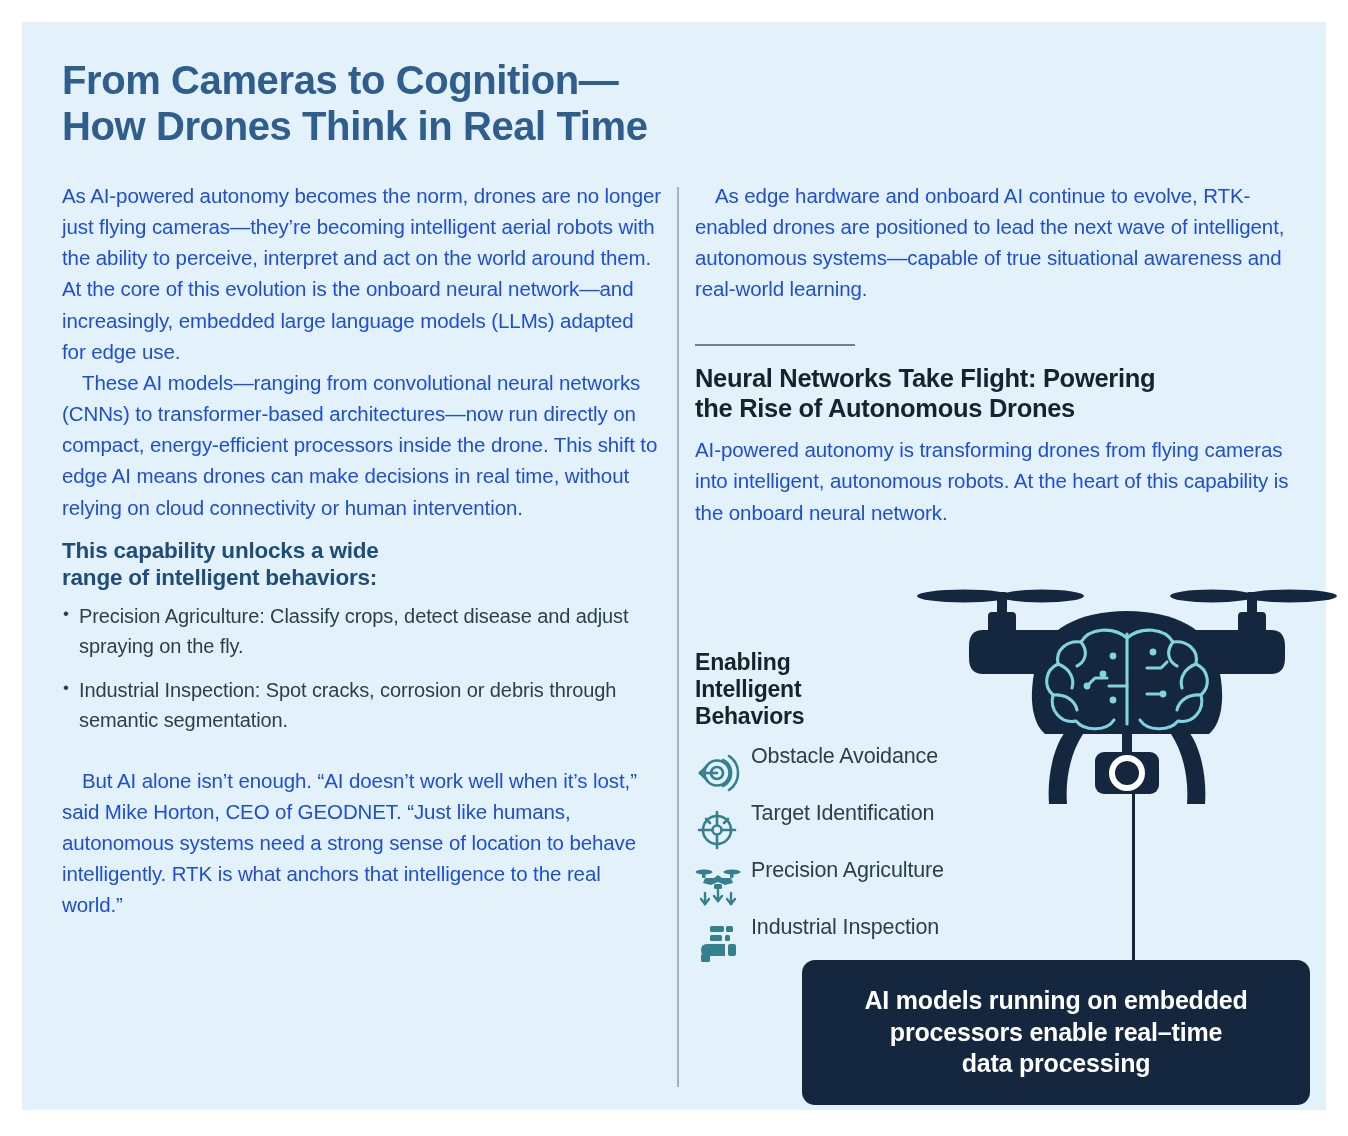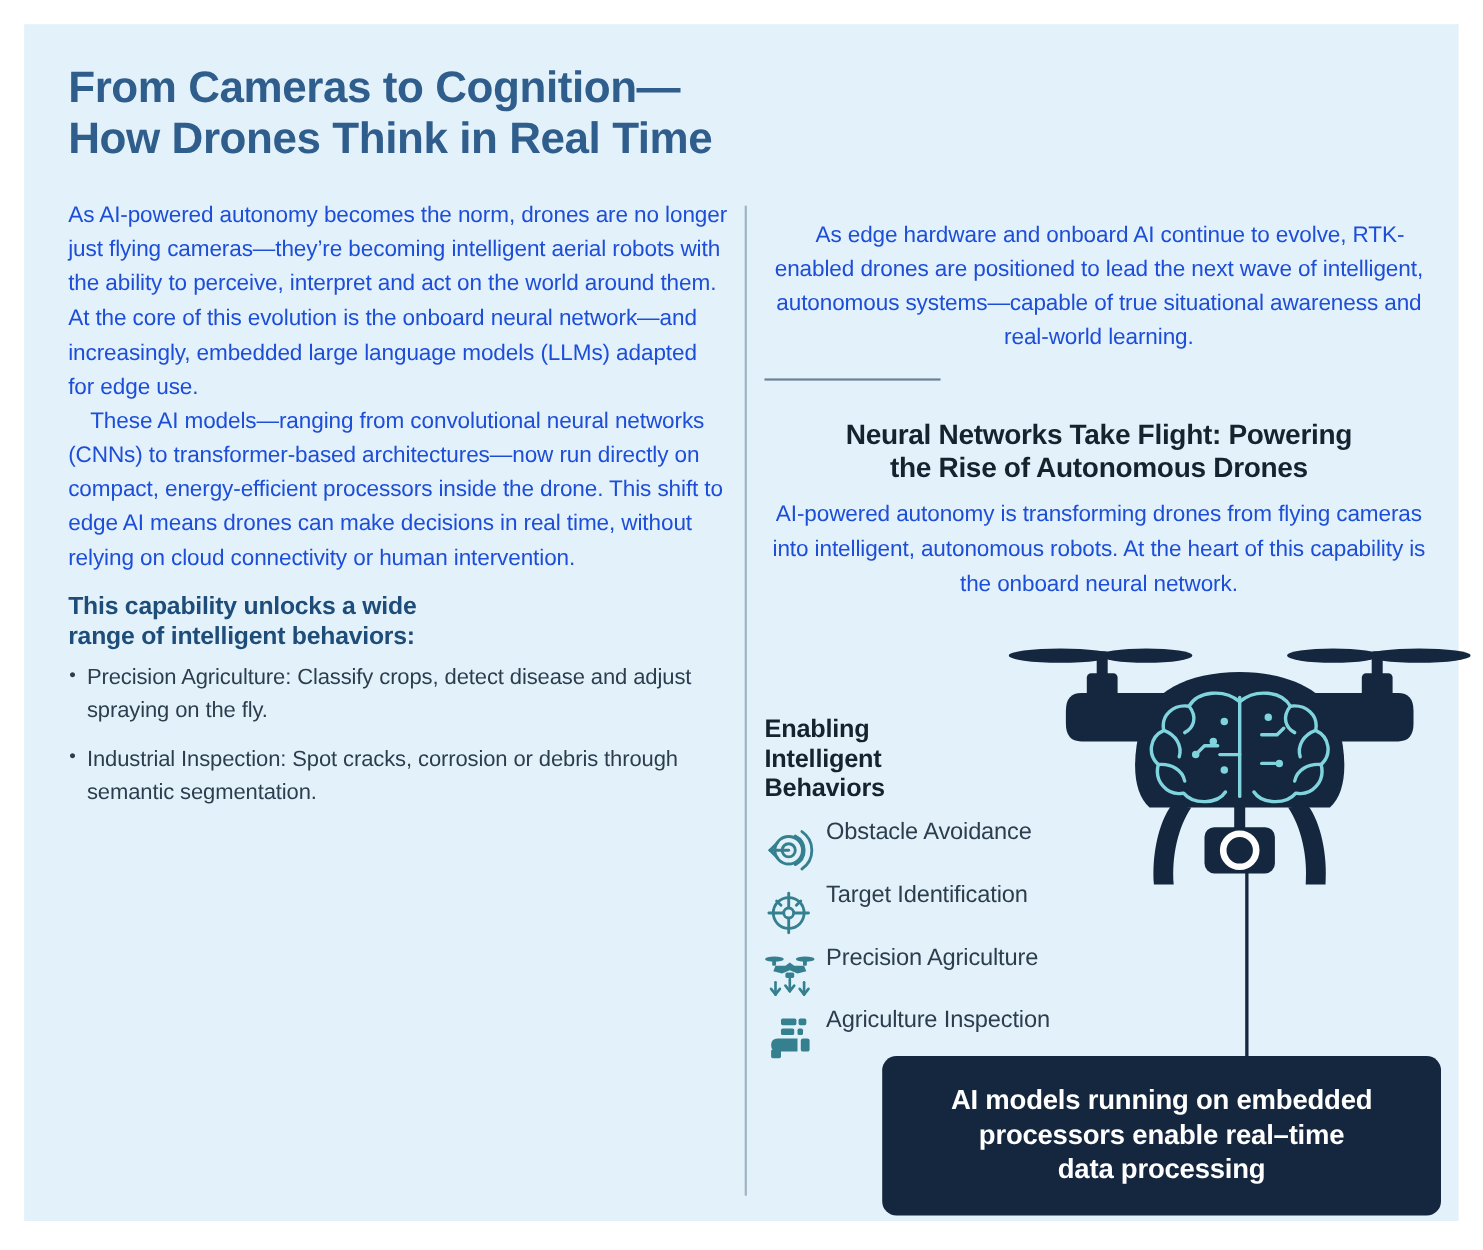--- a/index.html
+++ b/index.html
@@ -41,23 +41,22 @@
   
   #left-col {
     position: absolute;
     left: 40px;
     top: 158px;
     width: 600px;
   }
   #right-col {
     position: absolute;
     left: 673px;
-    top: 176px;
+    top: 158px;
     width: 608px;
-    text-align: center;
   }
 
   .para {
     font-size: 20.5px;
     line-height: 1.52;
     color: #1d4ed8;
     margin: 0 0 0 0;
     letter-spacing: -0.1px;
   }
   .para.indent { text-indent: 20px; }
@@ -224,20 +223,21 @@
 
     <div class="subhead-blue">This capability unlocks a wide
 range of intelligent behaviors:</div>
 
     <ul class="bullets">
       <li>Precision Agriculture: Classify crops, detect disease and adjust spraying on the fly.</li>
       <li>Industrial Inspection: Spot cracks, corrosion or debris through semantic segmentation.</li>
     </ul>
 
     <div class="gap"></div>
+    <p class="para indent">But AI alone isn’t enough. “AI doesn’t work well when it’s lost,” said Mike Horton, CEO of GEODNET. “Just like humans, autonomous systems need a strong sense of location to behave intelligently. RTK is what anchors that intelligence to the real world.”</p>
   </div>
 
   <div id="right-col">
     <p class="para indent">As edge hardware and onboard AI continue to evolve, RTK-enabled drones are positioned to lead the next wave of intelligent, autonomous systems—capable of true situational awareness and real-world learning.</p>
     <div style="height:58px"></div>
     <div class="subhead-dark">Neural Networks Take Flight: Powering
 the Rise of Autonomous Drones</div>
     <p class="para">AI-powered autonomy is transforming drones from flying cameras into intelligent, autonomous robots. At the heart of this capability is the onboard neural network.</p>
   </div>
 
@@ -371,21 +371,21 @@
             <rect x="15" y="2" width="14" height="6" rx="1.5"></rect>
             <rect x="31" y="2" width="7" height="6" rx="1.5"></rect>
             <rect x="15" y="11" width="12" height="6" rx="1.5"></rect>
             <rect x="30" y="11" width="5" height="6" rx="1.5"></rect>
             <path d="M12,20 L30,20 L30,32 L12,32 Q6,32 6,26 Q6,20 12,20 Z"></path>
             <rect x="33" y="20" width="8" height="12" rx="2"></rect>
             <rect x="6" y="30" width="9" height="8" rx="1.5"></rect>
           </g>
         </svg>
       </span>
-      <span class="behavior-label">Agriculture Inspection</span>
+      <span class="behavior-label">Industrial Inspection</span>
     </div>
   </div>
 
   <div id="callout">
     <div id="callout-text">AI models running on embedded
 processors enable real–time
 data processing</div>
   </div>
 
 </div>

